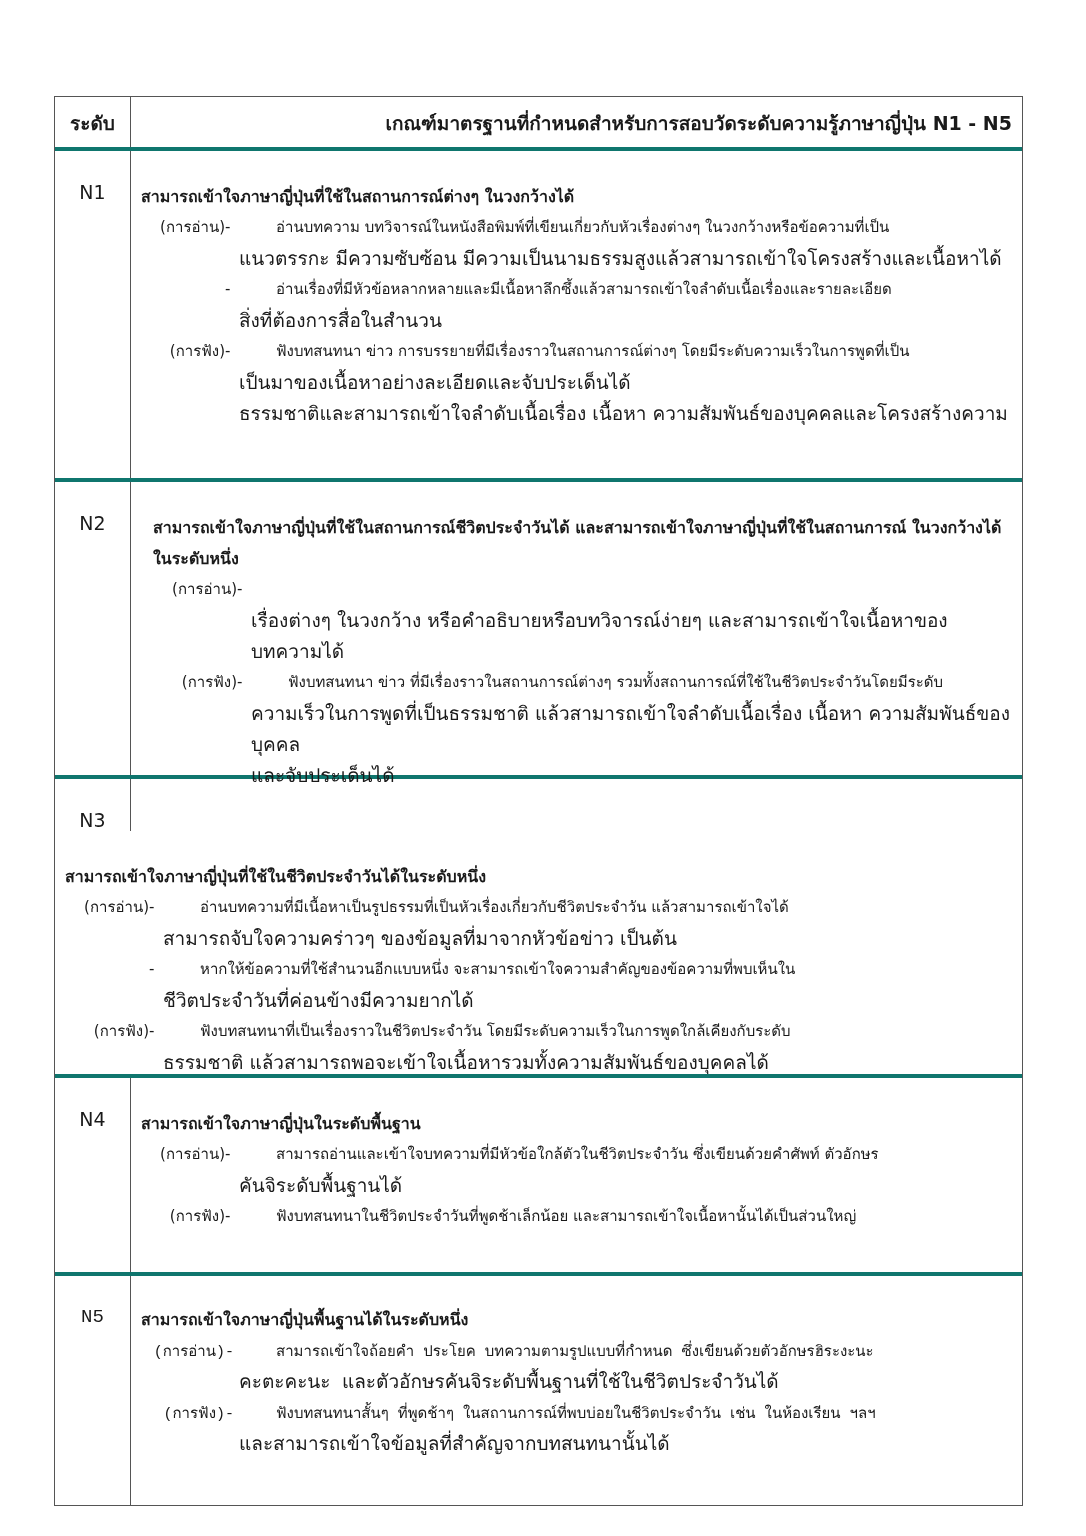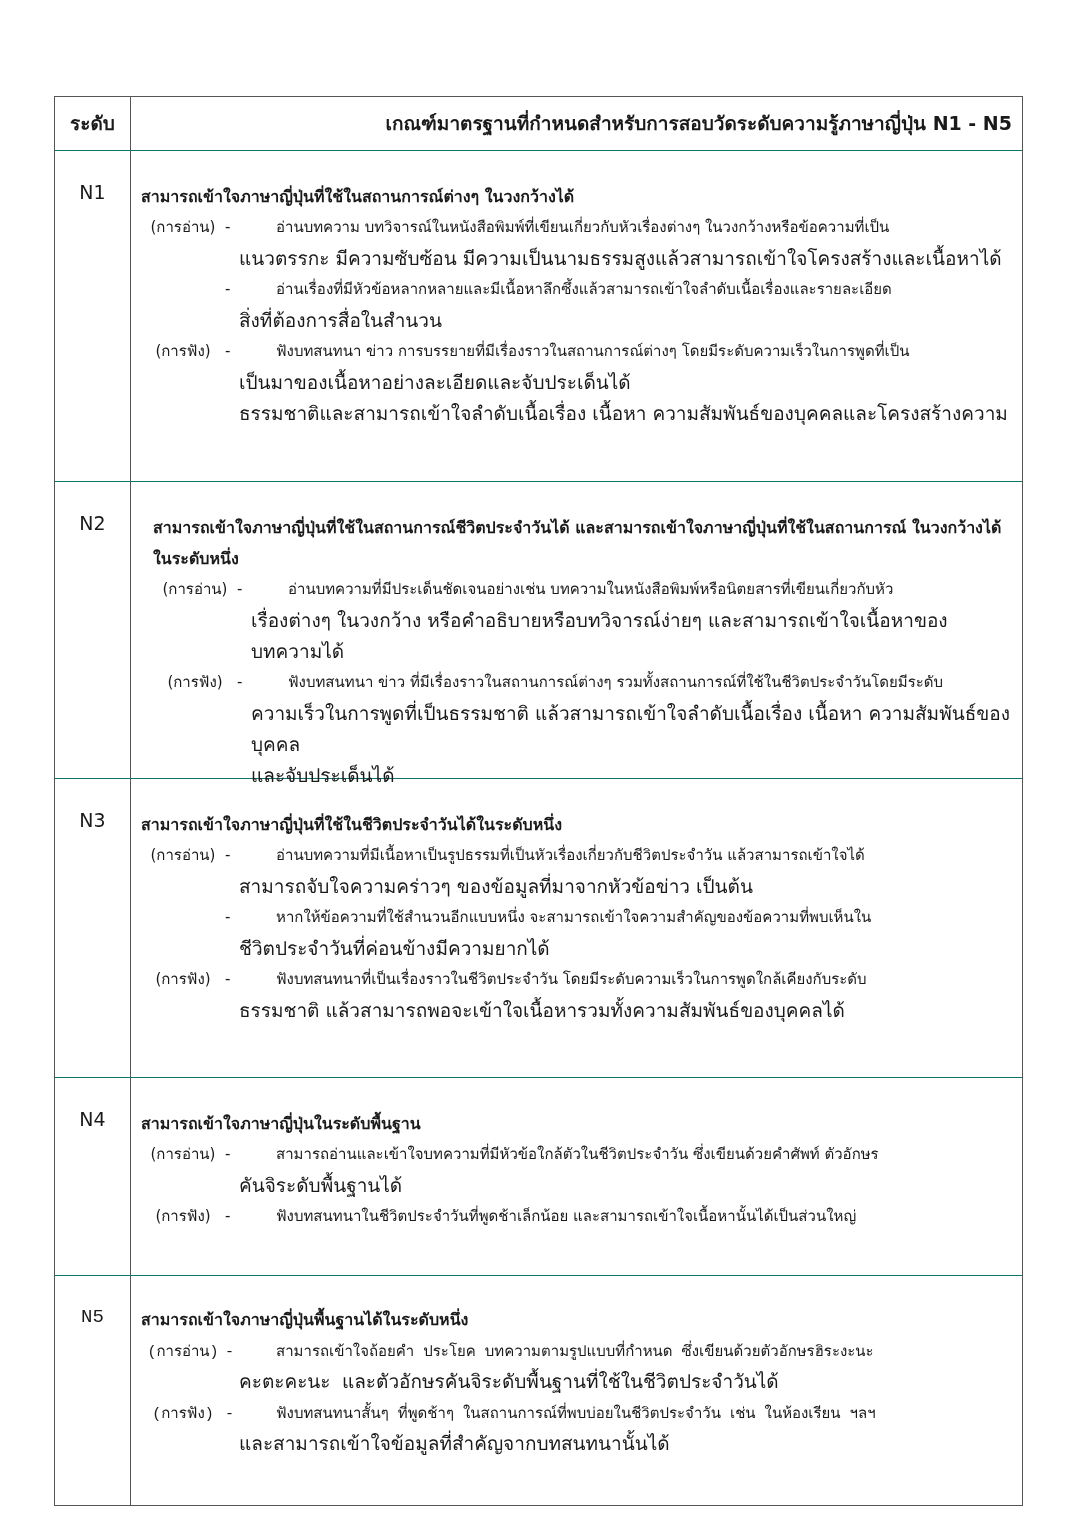--- a/index.html
+++ b/index.html
@@ -1,27 +1,27 @@
 <!DOCTYPE html>
 <html><head>
 <meta charset="utf-8">
 <style>
   html, body { margin:0; padding:0; background:#ffffff; }
   body { width:1086px; height:1536px; position:relative; font-family:"DejaVu Sans", sans-serif; color:#1a1a1a; }
   .table { position:absolute; left:54px; top:96px; width:969px; border:1.5px solid #555; box-sizing:border-box; }
-  .row { display:flex; border-bottom:1px solid #0f766e; box-sizing:border-box; }
+  .row { display:flex; border-bottom:4px solid #0f766e; box-sizing:border-box; }
   .row:last-child { border-bottom:none;font-family:Liberation Mono, monospace; }
   .lvl { width:76px; flex:none; border-right:1px solid #555; box-sizing:border-box; text-align:center; font-size:19px; }
   .crit { flex:1; padding:0 10px; box-sizing:border-box; }
   .hdr .lvl { font-size:19px; line-height:52px; font-weight:bold; }
   .hdr .crit { font-size:19px; line-height:52px; text-align:right; font-weight:bold; }
   .lvl-body { padding-top:30px; }
   .summary { font-weight:bold; font-size:16px; line-height:31px; margin-top:30px; }
   .line { display:flex; font-size:15px; line-height:31px; }
-  .tag { flex:none; width:84px; text-align:center; }
+  .tag { flex:none; width:84px; text-align:right; }
   .dash { flex:none; width:14px; }
   .text { flex:1;margin-left:37px; }
   .cont { padding-left:98px; font-size:19px; line-height:31px; }
 </style>
 </head>
 <body>
 
 <div class="table">
   <div class="row hdr" style="height:54px;">
     <div class="lvl">ระดับ</div>
@@ -54,34 +54,33 @@
     </div>
   </div>
 
   <div class="row" style="height:297px;gap:12px;">
     <div class="lvl lvl-body">N2</div>
     <div class="crit">
       <div class="summary">สามารถเข้าใจภาษาญี่ปุ่นที่ใช้ในสถานการณ์ชีวิตประจำวันได้ และสามารถเข้าใจภาษาญี่ปุ่นที่ใช้ในสถานการณ์ ในวงกว้างได้ในระดับหนึ่ง</div>
       <div class="line">
           <span class="tag">(การอ่าน)</span>
           <span class="dash">-</span>
-          <span class="text">อ่านบทความที่มีประเด็นชัดเจนอย่างเช่น บทความในหนังสือพิมพ์หรือนิตยสารที่เขียนเกี่ยวกับหัว</span>
         </div>
       <div class="cont">เรื่องต่างๆ ในวงกว้าง หรือคำอธิบายหรือบทวิจารณ์ง่ายๆ และสามารถเข้าใจเนื้อหาของบทความได้</div>
       <div class="line">
           <span class="tag">(การฟัง)</span>
           <span class="dash">-</span>
           <span class="text">ฟังบทสนทนา ข่าว ที่มีเรื่องราวในสถานการณ์ต่างๆ รวมทั้งสถานการณ์ที่ใช้ในชีวิตประจำวันโดยมีระดับ</span>
         </div>
       <div class="cont">ความเร็วในการพูดที่เป็นธรรมชาติ แล้วสามารถเข้าใจลำดับเนื้อเรื่อง เนื้อหา ความสัมพันธ์ของบุคคล</div>
       <div class="cont">และจับประเด็นได้</div>
     </div>
   </div>
 
-  <div class="row" style="height:299px;">
+  <div class="row" style="height:299px;flex-direction:column;">
     <div class="lvl lvl-body">N3</div>
     <div class="crit">
       <div class="summary">สามารถเข้าใจภาษาญี่ปุ่นที่ใช้ในชีวิตประจำวันได้ในระดับหนึ่ง</div>
       <div class="line">
           <span class="tag">(การอ่าน)</span>
           <span class="dash">-</span>
           <span class="text">อ่านบทความที่มีเนื้อหาเป็นรูปธรรมที่เป็นหัวเรื่องเกี่ยวกับชีวิตประจำวัน แล้วสามารถเข้าใจได้</span>
         </div>
       <div class="cont">สามารถจับใจความคร่าวๆ ของข้อมูลที่มาจากหัวข้อข่าว เป็นต้น</div>
       <div class="line">

